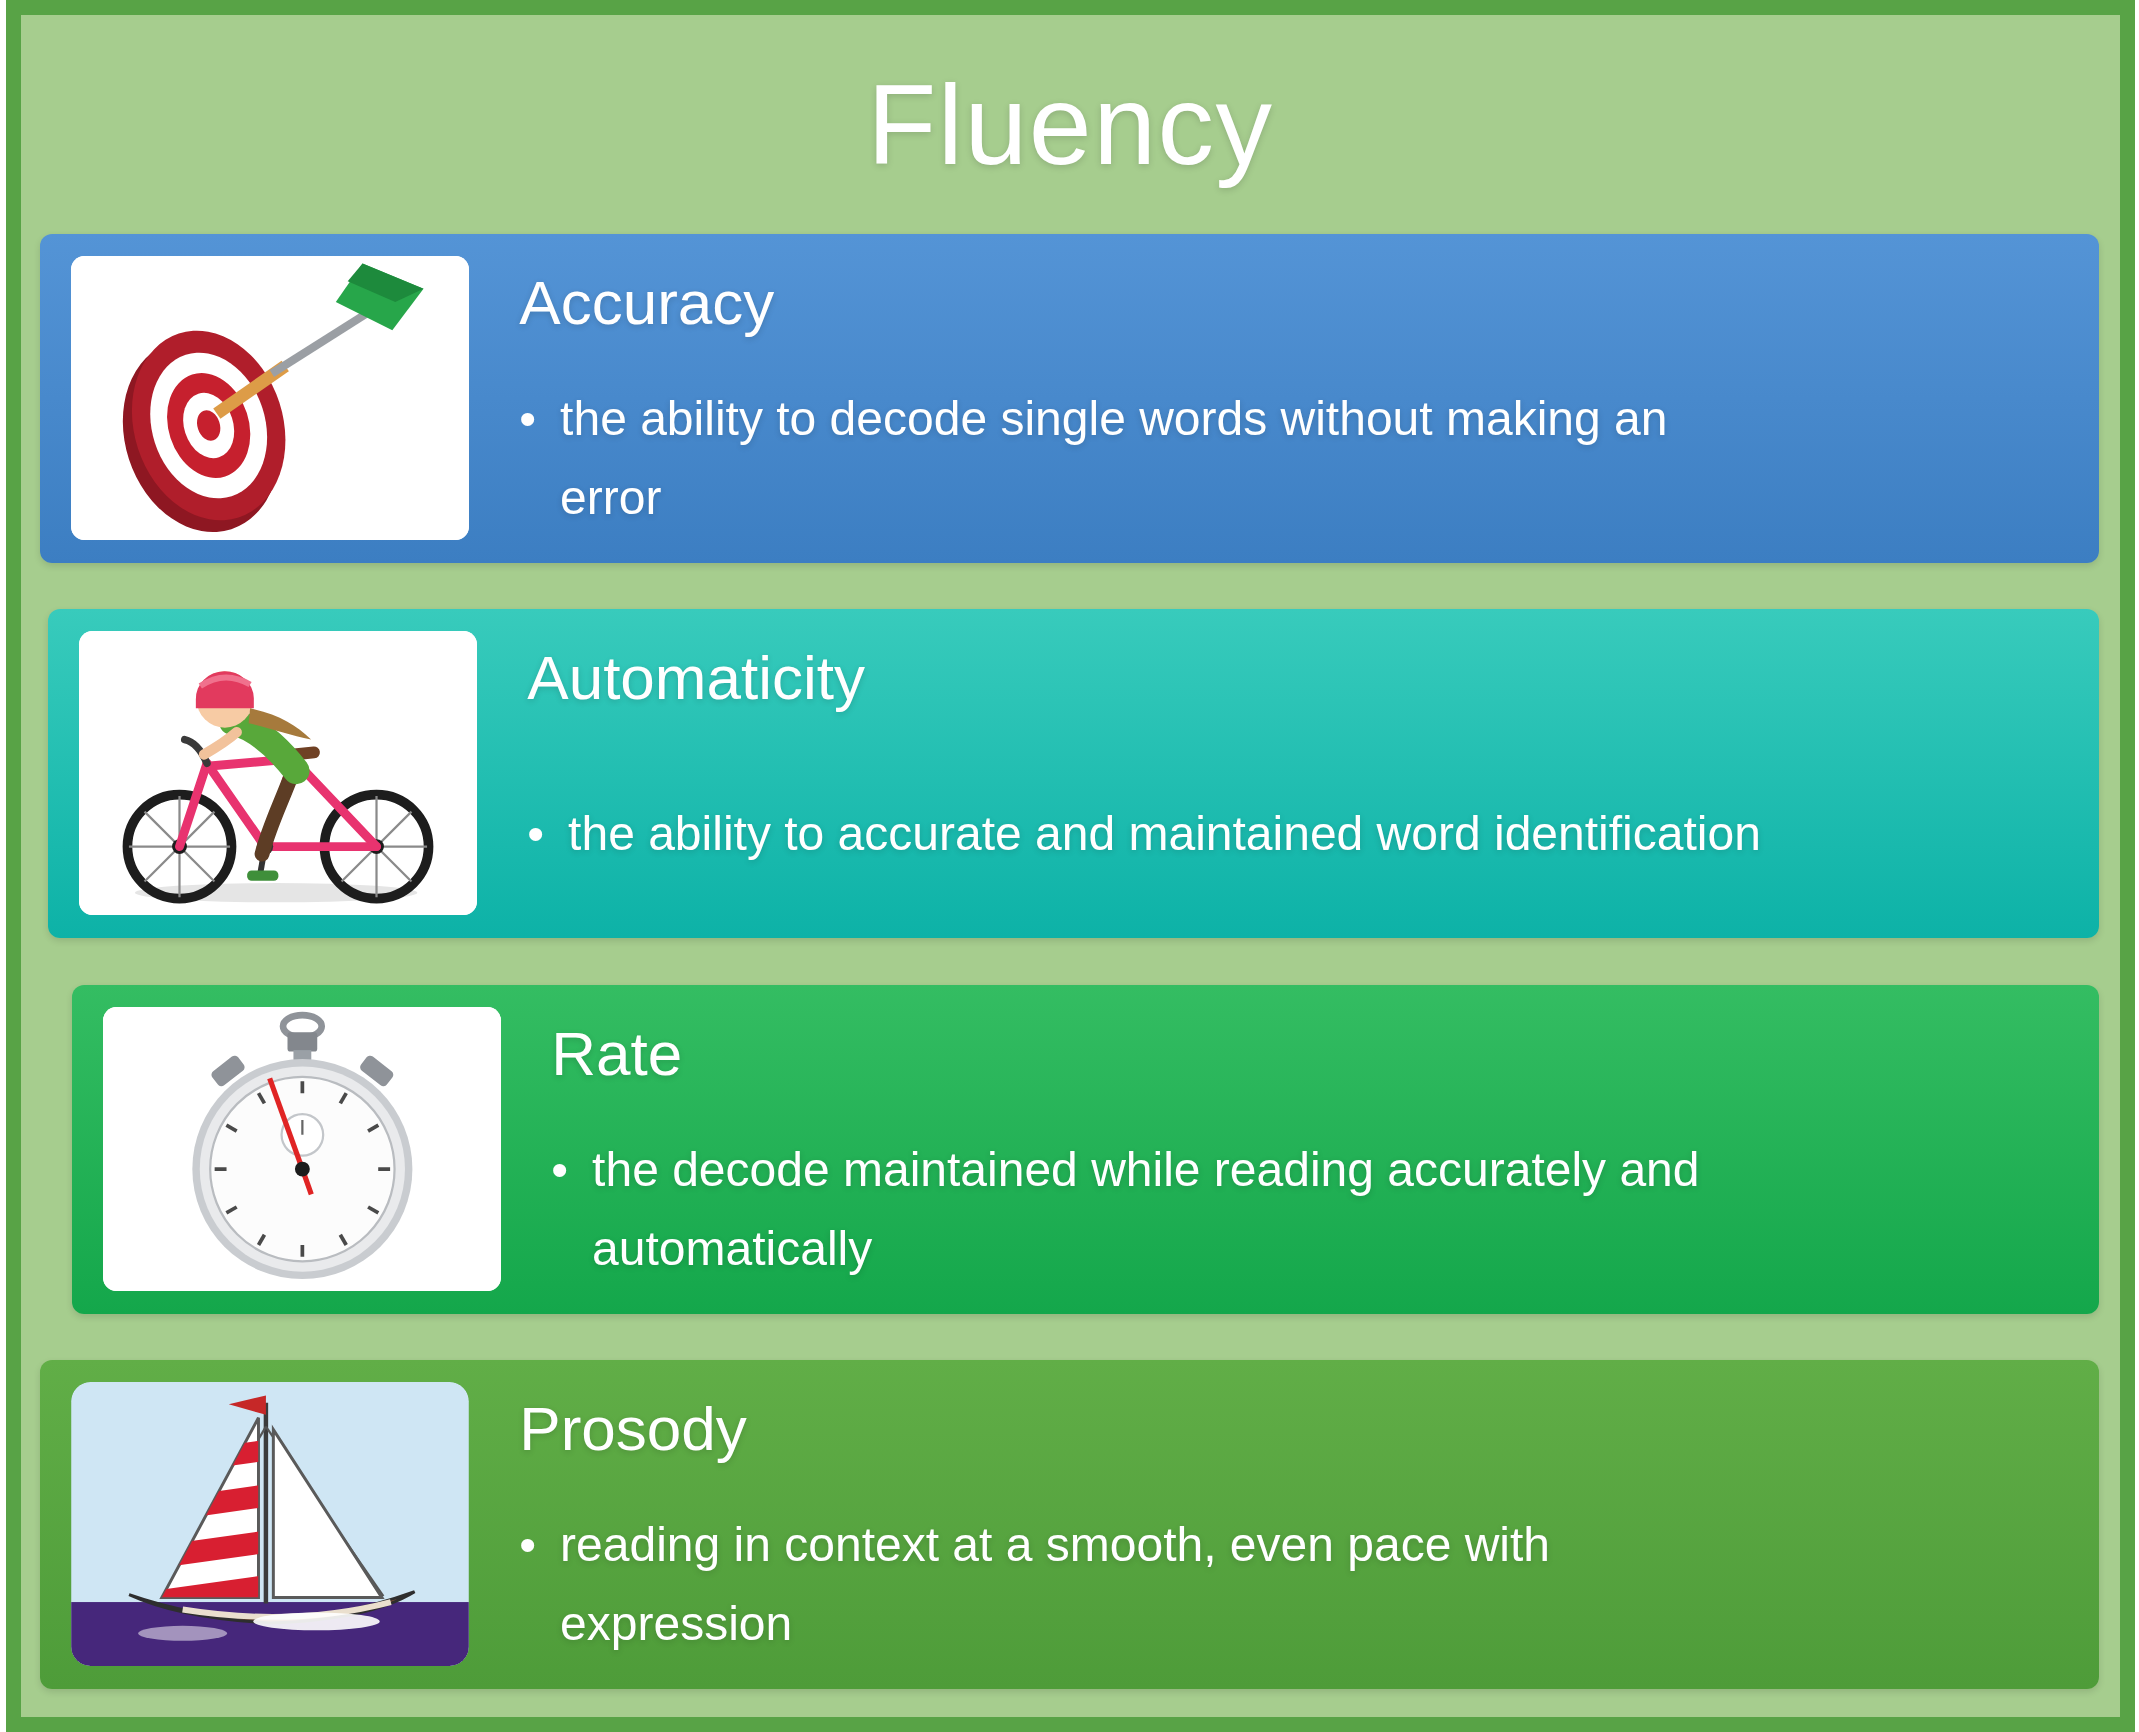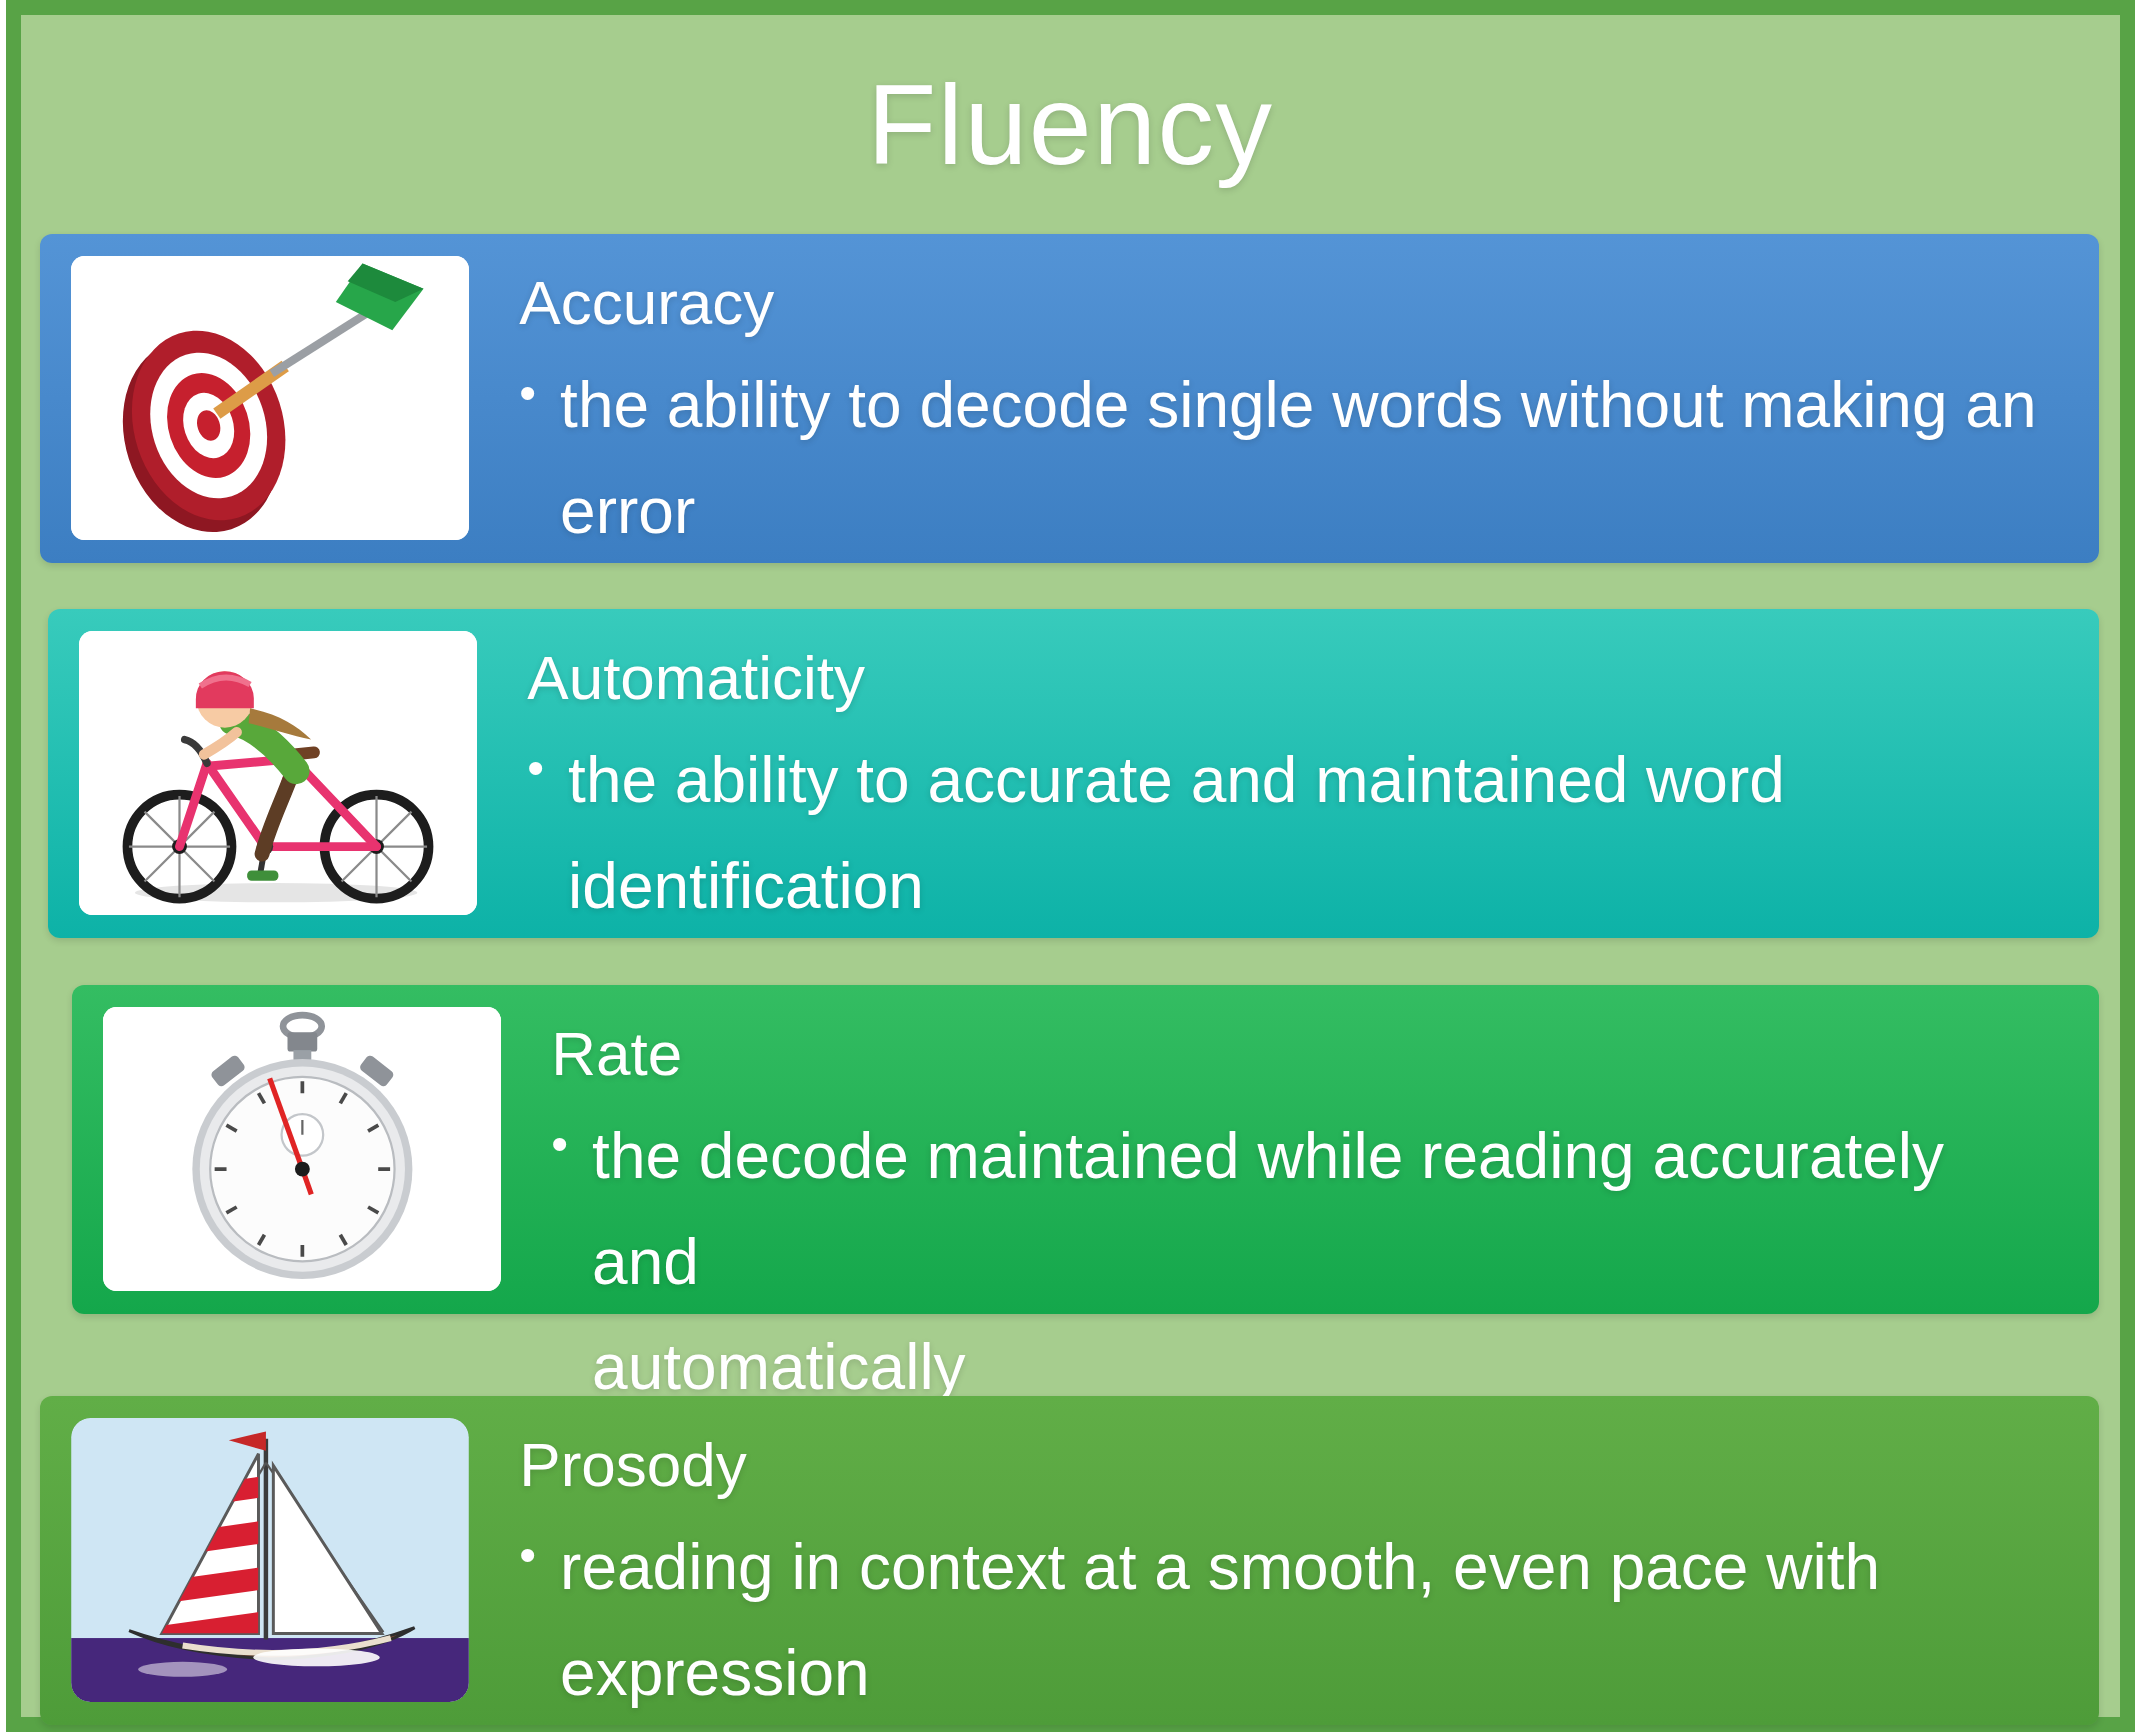--- a/index.html
+++ b/index.html
@@ -37,21 +37,21 @@
     display:flex;flex-direction:column;
   }
   .heading{
     margin:33px 0 0 0;font-size:62px;font-weight:400;line-height:1.15;
     text-shadow:0 1.5px 6px rgba(0,0,0,.15);
   }
   .bullet-area{flex:1;display:flex;align-items:center;padding-top:15px;}
   .bullet{display:flex;align-items:flex-start;gap:24px;}
   .dot{font-size:48px;line-height:1.65;}
   .bullet-text{
-    font-size:64px;line-height:1.65;white-space:pre-line;
+    font-size:48px;line-height:1.65;white-space:pre-line;
     text-shadow:0 1.5px 6px rgba(0,0,0,.15);
   }
 </style>
 </head>
 <body style="background: rgb(255, 255, 255);">
 
 <div class="page">
   <div class="frame" style="background: rgb(166, 205, 142); border-color: rgb(88, 163, 70); color: rgb(255, 255, 255);">
 
     <div class="title">Fluency</div>
@@ -185,21 +185,21 @@
         <div class="bullet-area">
           <div class="bullet">
             <span class="dot">•</span>
             <span class="bullet-text">the decode maintained while reading accurately and
 automatically</span>
           </div>
         </div>
       </div>
     </section>
 
-    <section class="row row-4" style="background: linear-gradient(rgb(97, 174, 71) 0%, rgb(78, 156, 57) 100%); margin-top: 36px;">
+    <section class="row row-4" style="background: linear-gradient(rgb(97, 174, 71) 0%, rgb(78, 156, 57) 100%);">
       <div class="imgbox nobg">
         <svg viewBox="0 0 535 382">
           <defs>
             <clipPath id="boatclip">
                 <rect width="535" height="382" rx="26"></rect>
               </clipPath>
             <clipPath id="lsail">
                 <path d="M252,48 L122,290 L252,290 Z"></path>
               </clipPath>
           </defs>

